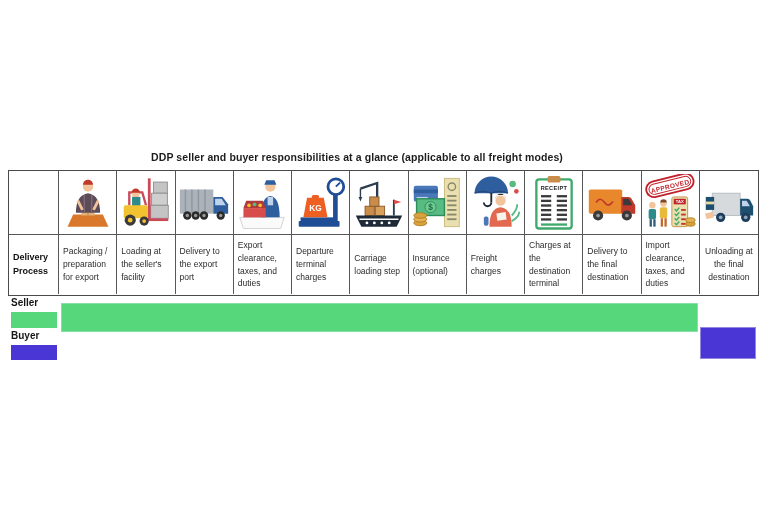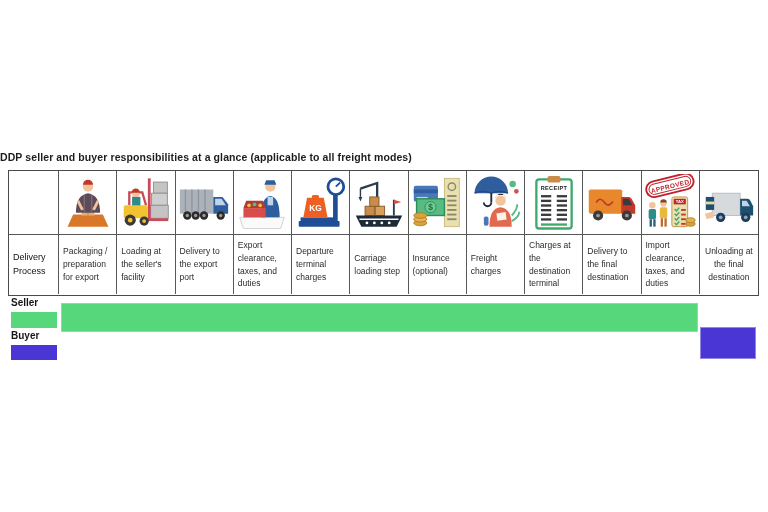--- a/index.html
+++ b/index.html
@@ -1,36 +1,36 @@
 <!DOCTYPE html>
 <html><head>
 <meta charset="utf-8">
 <style>
   * { margin:0; padding:0; box-sizing:border-box; }
   html, body { width:768px; height:512px; background:#ffffff; overflow:hidden;
                font-family:"Liberation Sans", sans-serif; }
   .page { position:relative; width:768px; height:512px; background:#ffffff; }
 
-  .title { position:absolute; top:151px; left:0; width:714px; 
+  .title { position:absolute; top:151px; left:0; width:714px; text-align:center;
            font-size:10.5px; font-weight:bold; color:#1d1d1d; letter-spacing:0.1px; }
 
   .grid { position:absolute; left:8px; top:170px; width:751px; height:126px;
           display:grid; grid-template-columns:50px repeat(12, 1fr);
           grid-template-rows:64px 59px; border:1.5px solid #4a4a4a; background:#fff; }
   .cell { border-right:1px solid #585858; border-bottom:1px solid #585858; overflow:hidden; }
   .cell.last-col { border-right:none;text-align:center; }
   .cell.bottom-row { border-bottom:none; }
 
   .icon-cell { display:flex; align-items:center; justify-content:center; }
   .icon-wrap { display:block; line-height:0; }
 
   .label-cell { display:flex; align-items:center; padding:2px 4px;
                 font-size:8.5px; line-height:1.5; color:#2b2b2b; }
   .header-cell { display:flex; align-items:center; padding:2px 4px;
-                 font-size:9px; font-weight:normal; color:#111; line-height:1.45; }
+                 font-size:9px; font-weight:bold; color:#111; line-height:1.45; }
 
   .legend-label { position:absolute; left:11px; font-size:10px; font-weight:bold; color:#161616; }
   .seller-label { top:297px; }
   .buyer-label  { top:330px; }
 
   .swatch { position:absolute; left:11px; width:46px; height:16px; }
   .seller-swatch { top:312px; }
   .buyer-swatch  { top:345px; height:15px; }
 
   .bar { position:absolute; }

